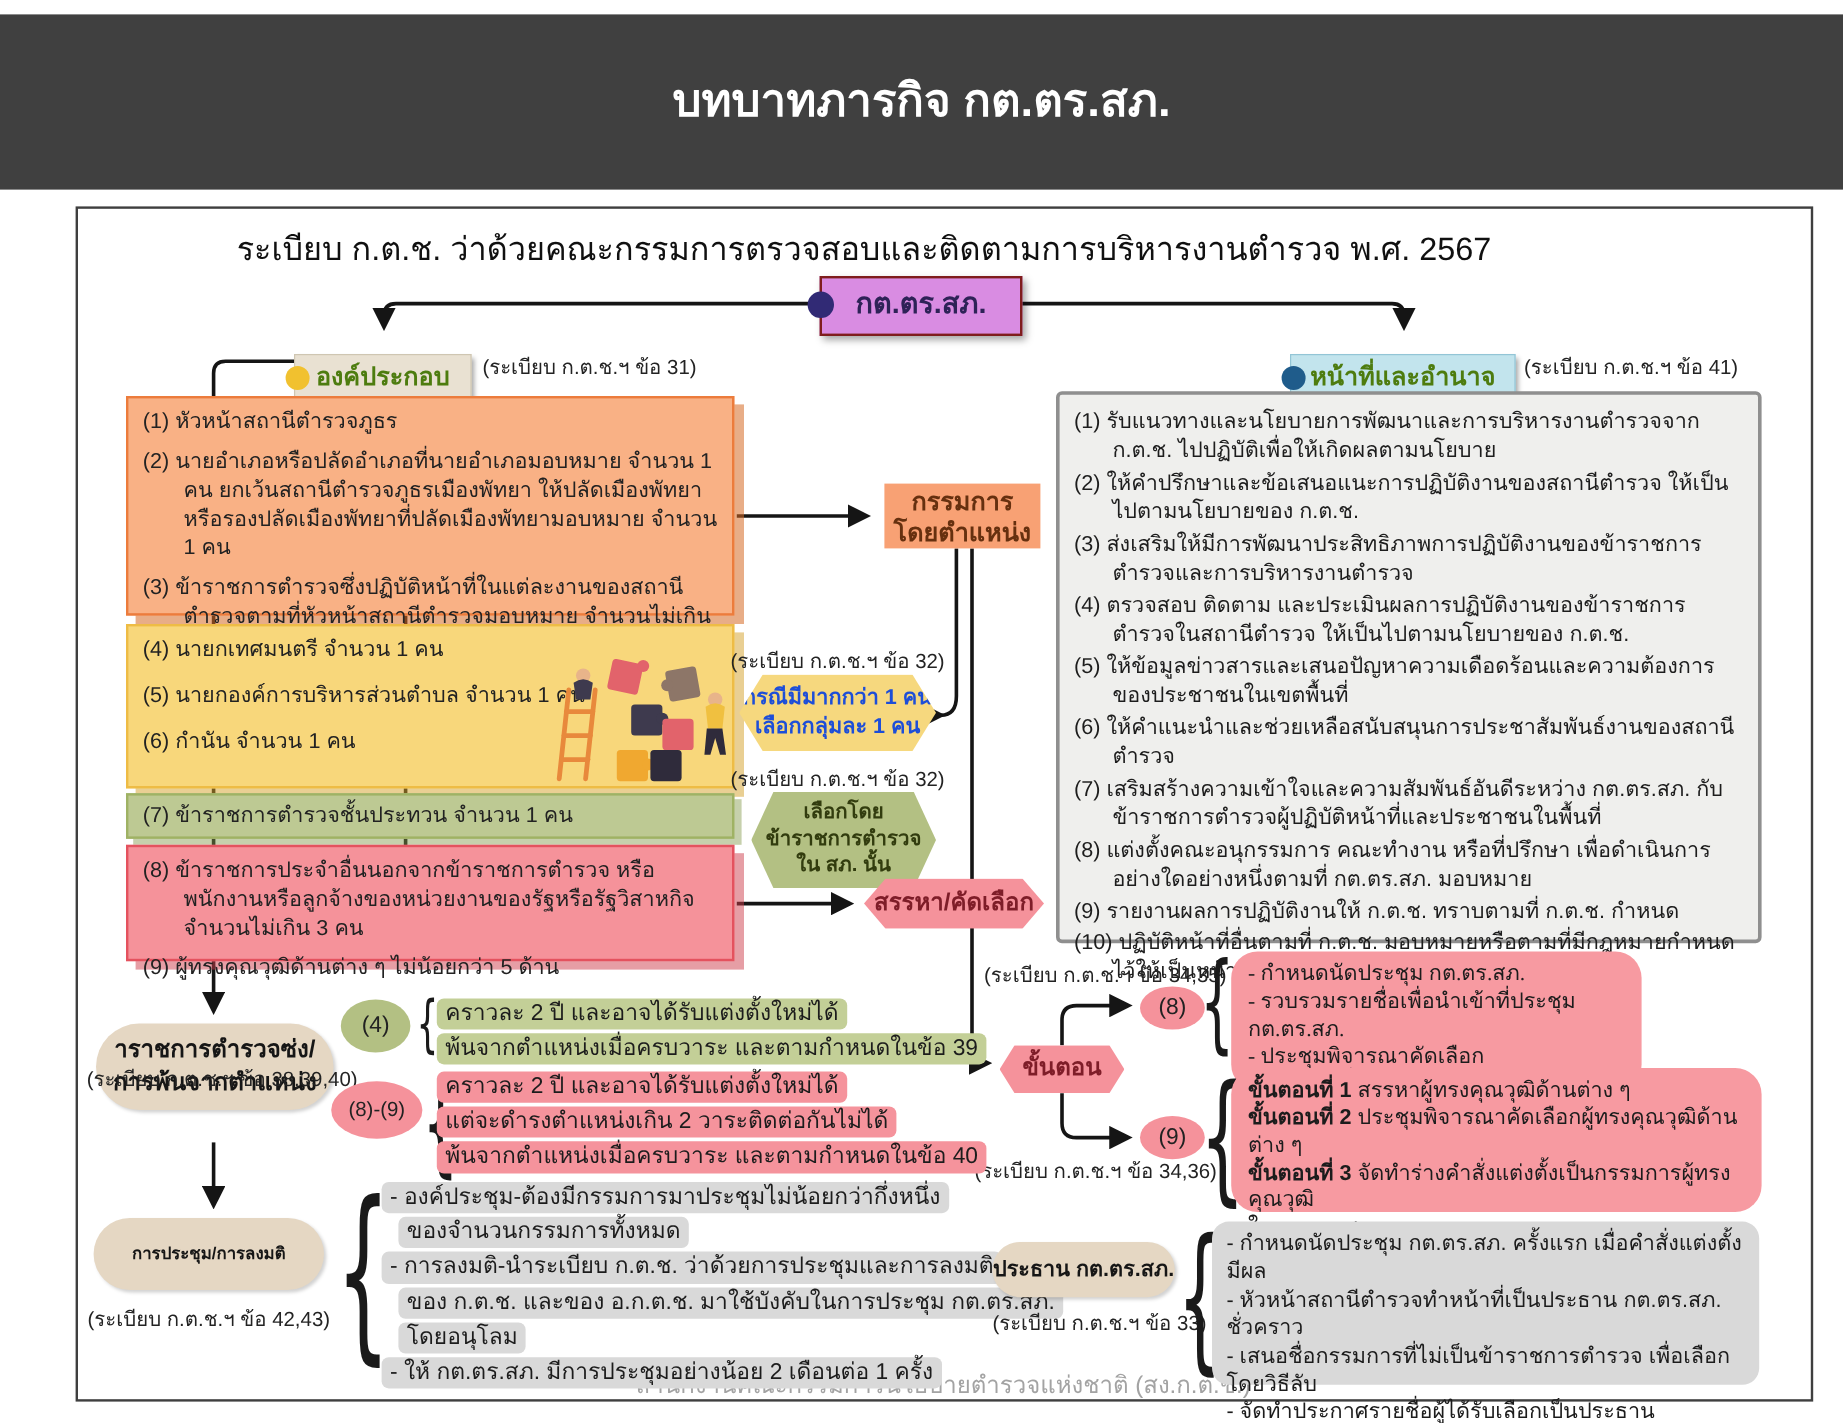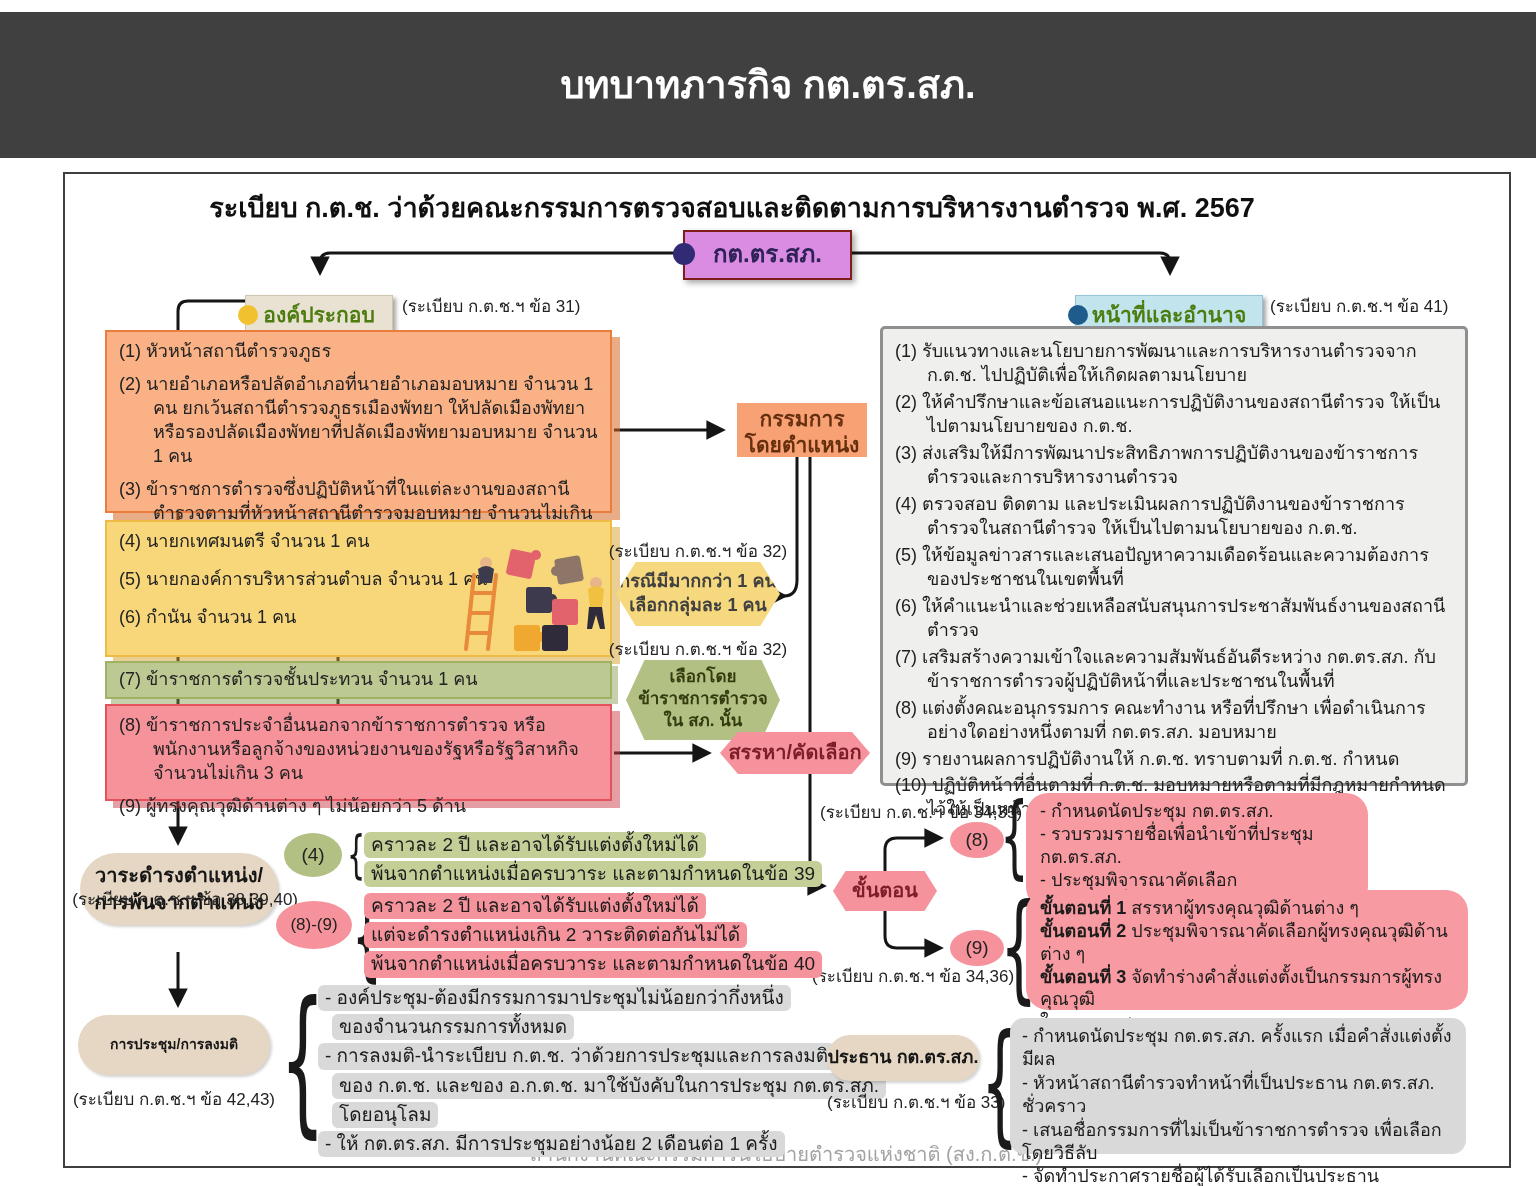--- a/index.html
+++ b/index.html
@@ -4,21 +4,21 @@
 <style>
   html,body{margin:0;padding:0;background:#ffffff;}
   .slide{position:relative;width:1536px;height:1186px;background:#ffffff;overflow:hidden;
          font-family:"Liberation Sans","DejaVu Sans",sans-serif;color:#1c1c1c;}
   .abs{position:absolute;}
   
   .hdr{left:0;top:12px;width:1536px;height:146px;background:#404040;}
   .hdr-title{width:100%;text-align:center;line-height:146px;font-size:38px;font-weight:600;color:#ffffff;}
   
   .frame{left:63px;top:172px;width:1444px;height:992px;border:2px solid #3f3f3f;background:#fff;}
-  .heading{left:63px;top:186px;width:1314px;text-align:center;font-size:27px;font-weight:700;color:#101010;margin-left:12px;}
+  .heading{left:63px;top:186px;width:1314px;text-align:center;font-size:27px;font-weight:400;color:#101010;}
   
   .overlay{left:0;top:0;z-index:1;}
   .wm{z-index:0;opacity:.10;}
   .lv2{z-index:2;}
   
   .root{left:683px;top:230px;width:165px;height:46px;background:#d98ce2;border:2px solid #7f1d1d;
         box-shadow:3px 3px 6px rgba(0,0,0,.35);text-align:center;line-height:44px;
         font-size:24px;font-weight:700;color:#2e2257;}
   .root-dot{left:-12px;top:11px;width:22px;height:22px;border-radius:50%;background:#312a75;}
   .branch{height:38px;box-shadow:3px 3px 4px rgba(0,0,0,.35);text-align:center;line-height:37px;
@@ -32,21 +32,21 @@
   .grp .it{padding-left:34px;text-indent:-34px;margin:0 0 9px 0;}
   .g-a{top:330px;height:183px;background:#f9b185;border:2px solid #ec7c3c;box-shadow:8px 7px 0 rgba(214,106,36,.55);}
   .g-b{top:520px;height:137px;background:#f8d77b;border:2px solid #eebc45;box-shadow:8px 7px 0 rgba(211,160,40,.5);}
   .g-b .it{margin-bottom:14px;}
   .g-c{top:661px;height:38px;background:#bdc993;border:2px solid #9fb264;box-shadow:6px 5px 0 rgba(128,150,70,.45);padding-top:5px;}
   .g-d{top:704px;height:97px;background:#f5929a;border:2px solid #e4525e;box-shadow:8px 7px 0 rgba(205,62,76,.5);}
   
   .exoff{left:737px;top:403px;width:130px;height:54px;background:#f8a174;text-align:center;
          font-size:21px;font-weight:700;color:#66300f;line-height:1.25;padding-top:3px;box-sizing:border-box;}
   .hex{clip-path:polygon(12% 0%,88% 0%,100% 50%,88% 100%,12% 100%,0% 50%);text-align:center;font-weight:700;}
-  .hex-y{left:616px;top:562px;width:164px;height:64px;background:#f6d87e;color:#404040;font-size:18px;line-height:1.35;padding-top:7px;box-sizing:border-box;}
+  .hex-y{left:616px;top:562px;width:164px;height:64px;background:#f6d87e;color:#1d4ed8;font-size:18px;line-height:1.35;padding-top:7px;box-sizing:border-box;}
   .hex-g{left:626px;top:660px;width:154px;height:80px;background:#b3c083;color:#323c0e;font-size:17px;line-height:1.3;padding-top:6px;box-sizing:border-box;}
   .hex-p1{left:720px;top:732px;width:150px;height:42px;background:#f5929b;color:#7e1d28;font-size:20px;line-height:40px;}
   .hex-p2{left:833px;top:871px;width:104px;height:40px;background:#f5929b;color:#7e1d28;font-size:20px;line-height:38px;}
   
   .duties{left:880px;top:326px;width:588px;height:460px;background:#efefed;border:3px solid #8f8f8f;border-radius:5px;
           box-sizing:border-box;padding:10px 12px;font-size:18px;line-height:1.36;color:#1d1d1d;}
   .duties .it{padding-left:32px;text-indent:-32px;margin-bottom:2px;}
   
   .ell{border-radius:50%;text-align:center;color:#222;}
   .e-4{left:284px;top:833px;width:58px;height:44px;background:#b3c083;font-size:19px;line-height:44px;}
@@ -212,41 +212,41 @@
     <div class="it">(6) ให้คำแนะนำและช่วยเหลือสนับสนุนการประชาสัมพันธ์งานของสถานีตำรวจ</div>
     <div class="it">(7) เสริมสร้างความเข้าใจและความสัมพันธ์อันดีระหว่าง กต.ตร.สภ. กับข้าราชการตำรวจผู้ปฏิบัติหน้าที่และประชาชนในพื้นที่</div>
     <div class="it">(8) แต่งตั้งคณะอนุกรรมการ คณะทำงาน หรือที่ปรึกษา เพื่อดำเนินการอย่างใดอย่างหนึ่งตามที่ กต.ตร.สภ. มอบหมาย</div>
     <div class="it">(9) รายงานผลการปฏิบัติงานให้ ก.ต.ช. ทราบตามที่ ก.ต.ช. กำหนด</div>
     <div class="it">(10) ปฏิบัติหน้าที่อื่นตามที่ ก.ต.ช. มอบหมายหรือตามที่มีกฎหมายกำหนดไว้ให้เป็นหน้าที่และอำนาจของ กต.ตร.</div>
   </div>
 
   <div class="abs ref lv2" style="left:820px;top:798px;width:190px;text-align:center;">(ระเบียบ ก.ต.ช.ฯ ข้อ 34,35)</div>
   <div class="abs ell e-8 lv2">(8)</div>
   <div class="abs brace" style="left:1000px;top:795px;font-size:90px;transform:scale(.5,1);">{</div>
-  <div class="abs pinkbub lv2" style="left:1026px;top:793px;width:342px;height:116px;">
+  <div class="abs pinkbub lv2" style="left:1026px;top:793px;width:342px;height:116px;font-family:Liberation Serif, serif;">
     <div>- กำหนดนัดประชุม กต.ตร.สภ.</div>
     <div>- รวบรวมรายชื่อเพื่อนำเข้าที่ประชุม กต.ตร.สภ.</div>
     <div>- ประชุมพิจารณาคัดเลือก</div>
     <div>- จัดทำคำสั่ง</div>
   </div>
 
   <div class="abs hex hex-p2 lv2">ขั้นตอน</div>
 
   <div class="abs ell e-9 lv2">(9)</div>
   <div class="abs ref lv2" style="left:812px;top:962px;width:185px;text-align:center;">(ระเบียบ ก.ต.ช.ฯ ข้อ 34,36)</div>
   <div class="abs brace" style="left:1000px;top:893px;font-size:118px;transform:scale(.5,1);">{</div>
   <div class="abs pinkbub lv2 steplbl" style="left:1026px;top:890px;width:442px;height:120px;">
     <div><b>ขั้นตอนที่ 1</b><span> สรรหาผู้ทรงคุณวุฒิด้านต่าง ๆ</span></div>
     <div><b>ขั้นตอนที่ 2</b><span> ประชุมพิจารณาคัดเลือกผู้ทรงคุณวุฒิด้านต่าง ๆ</span></div>
     <div><b>ขั้นตอนที่ 3</b><span> จัดทำร่างคำสั่งแต่งตั้งเป็นกรรมการผู้ทรงคุณวุฒิ</span></div>
     <div>ใน กต.ตร.สภ.</div>
   </div>
 
   <div class="abs beige bb-tenure lv2">
-    <div>วาระดำรงตำแหน่ง/</div>
+    <div>าราชการตำรวจซ่ง/</div>
     <div>การพ้นจากตำแหน่ง</div>
   </div>
   <div class="abs ref lv2" style="left:60px;top:885px;width:238px;text-align:right;">(ระเบียบ ก.ต.ช.ฯ ข้อ 38,39,40)</div>
 
   <div class="abs ell e-4 lv2">(4)</div>
   <div class="abs brace" style="left:347px;top:831px;font-size:52px;transform:scale(.55,1);">{</div>
   <div class="abs hl hl-g lv2" style="left:364px;top:832px;">
     <div><span>คราวละ 2 ปี และอาจได้รับแต่งตั้งใหม่ได้</span></div>
     <div><span>พ้นจากตำแหน่งเมื่อครบวาระ และตามกำหนดในข้อ 39</span></div>
   </div>

